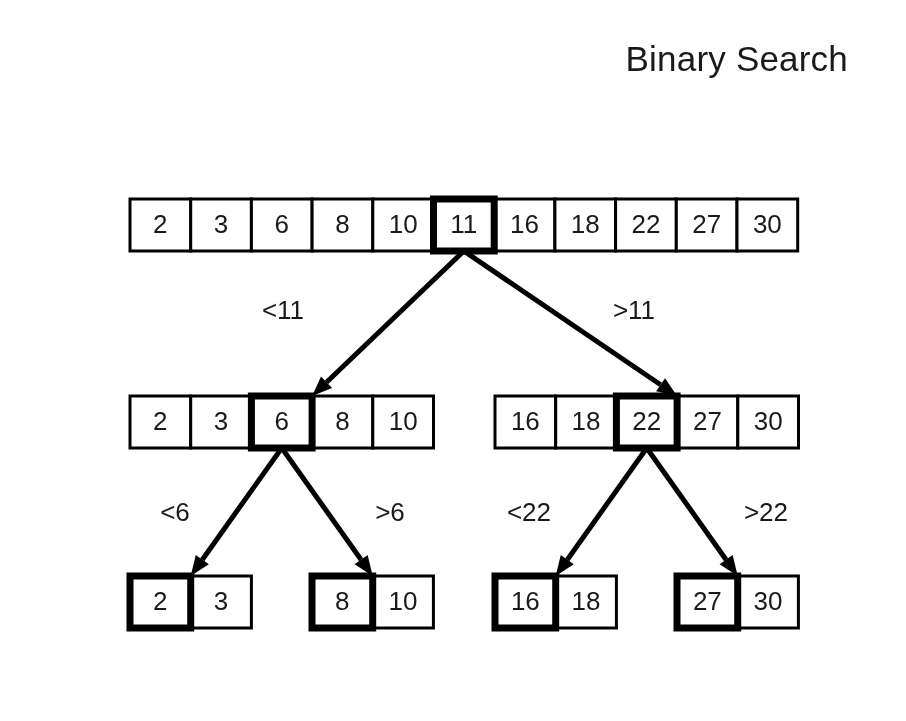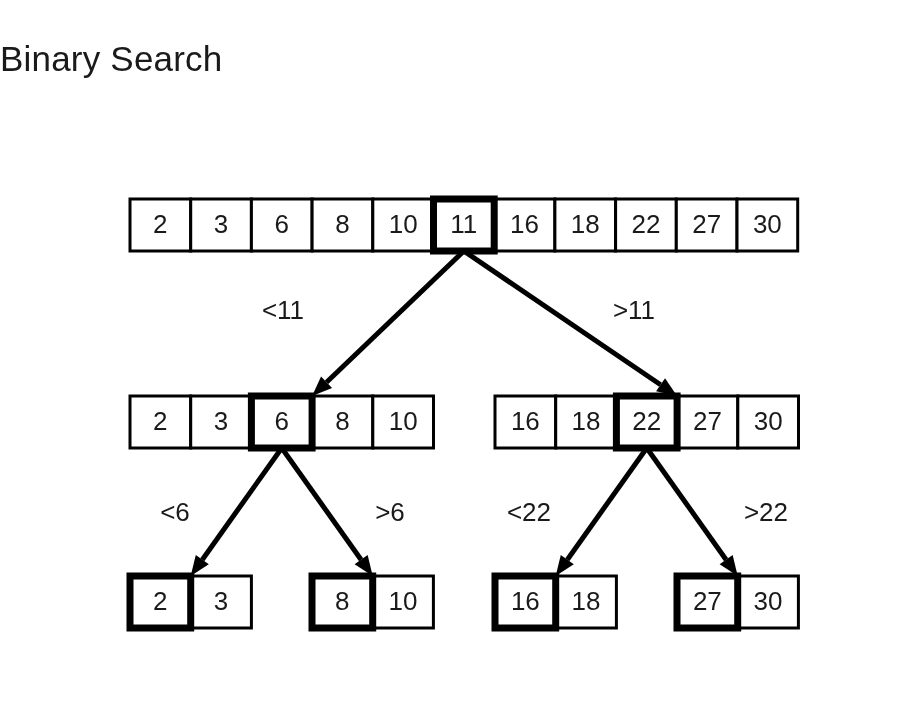--- a/index.html
+++ b/index.html
@@ -18,21 +18,21 @@
   #diagram-root {
     position: relative;
     width: 906px;
     height: 721px;
   }
   .diagram-title {
     position: absolute;
     left: 0;
     top: 39px;
     width: 848px;
-    text-align: left;
+    text-align: right;
     font-size: 35px;
     font-weight: 400;
     color: #1a1a1a;
     letter-spacing: 0.2px;
   }
   svg.canvas {
     position: absolute;
     left: 0;
     top: 0;
     width: 906px;

